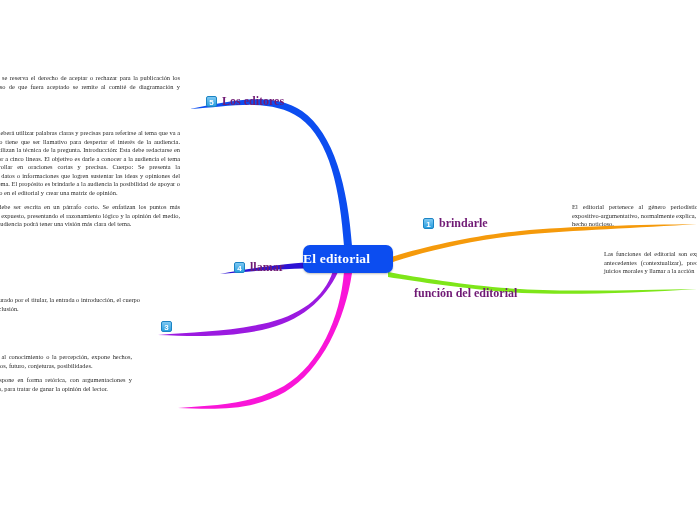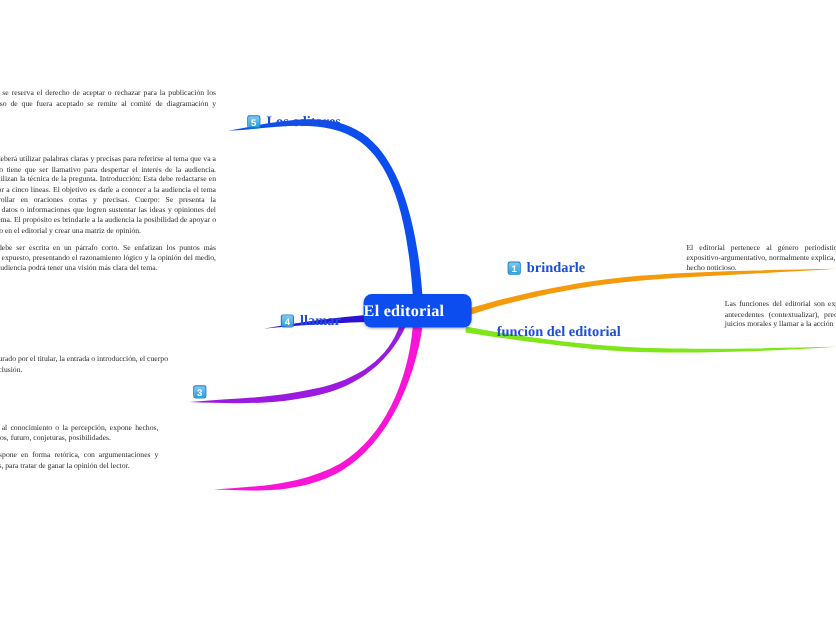--- a/index.html
+++ b/index.html
@@ -69,21 +69,21 @@
     color: #ffffff;
     background: linear-gradient(#7ec8f2, #2a9fe0);
     border: 1px solid #1b84c4;
     border-radius: 2px;
     box-sizing: border-box;
   }
   .topic-label {
     font-family: "Liberation Serif", serif;
     font-weight: bold;
     font-size: 12px;
-    color: #1d4ed8;
+    color: #701a75;
   }
 
   
   .note {
     position: absolute;
     font-family: "Liberation Serif", serif;
     font-size: 6.4px;
     line-height: 1.33;
     color: #2b2b2b;
     text-align: justify;
@@ -175,20 +175,20 @@
   </div>
 
   <div class="topic" style="left:423px; top:216px;">
     <span class="badge">1</span>
     <span class="topic-label">brindarle</span>
   </div>
   <div class="note note-concepto">
     <p>El editorial pertenece al género periodístico, es un texto expositivo-argumentativo, normalmente explica, valora y juzga un hecho noticioso.</p>
   </div>
 
-  <div class="topic" style="left:414px; top:269px;text-align:center;">
+  <div class="topic" style="left:414px; top:286px;text-align:center;">
     <span class="topic-label">función del editorial</span>
   </div>
   <div class="note note-funcion">
     <p>Las funciones del editorial son explicar la importancia, dar antecedentes (contextualizar), predecir el futuro, formular juicios morales y llamar a la acción</p>
   </div>
 
 </div>
 
 </body></html>

